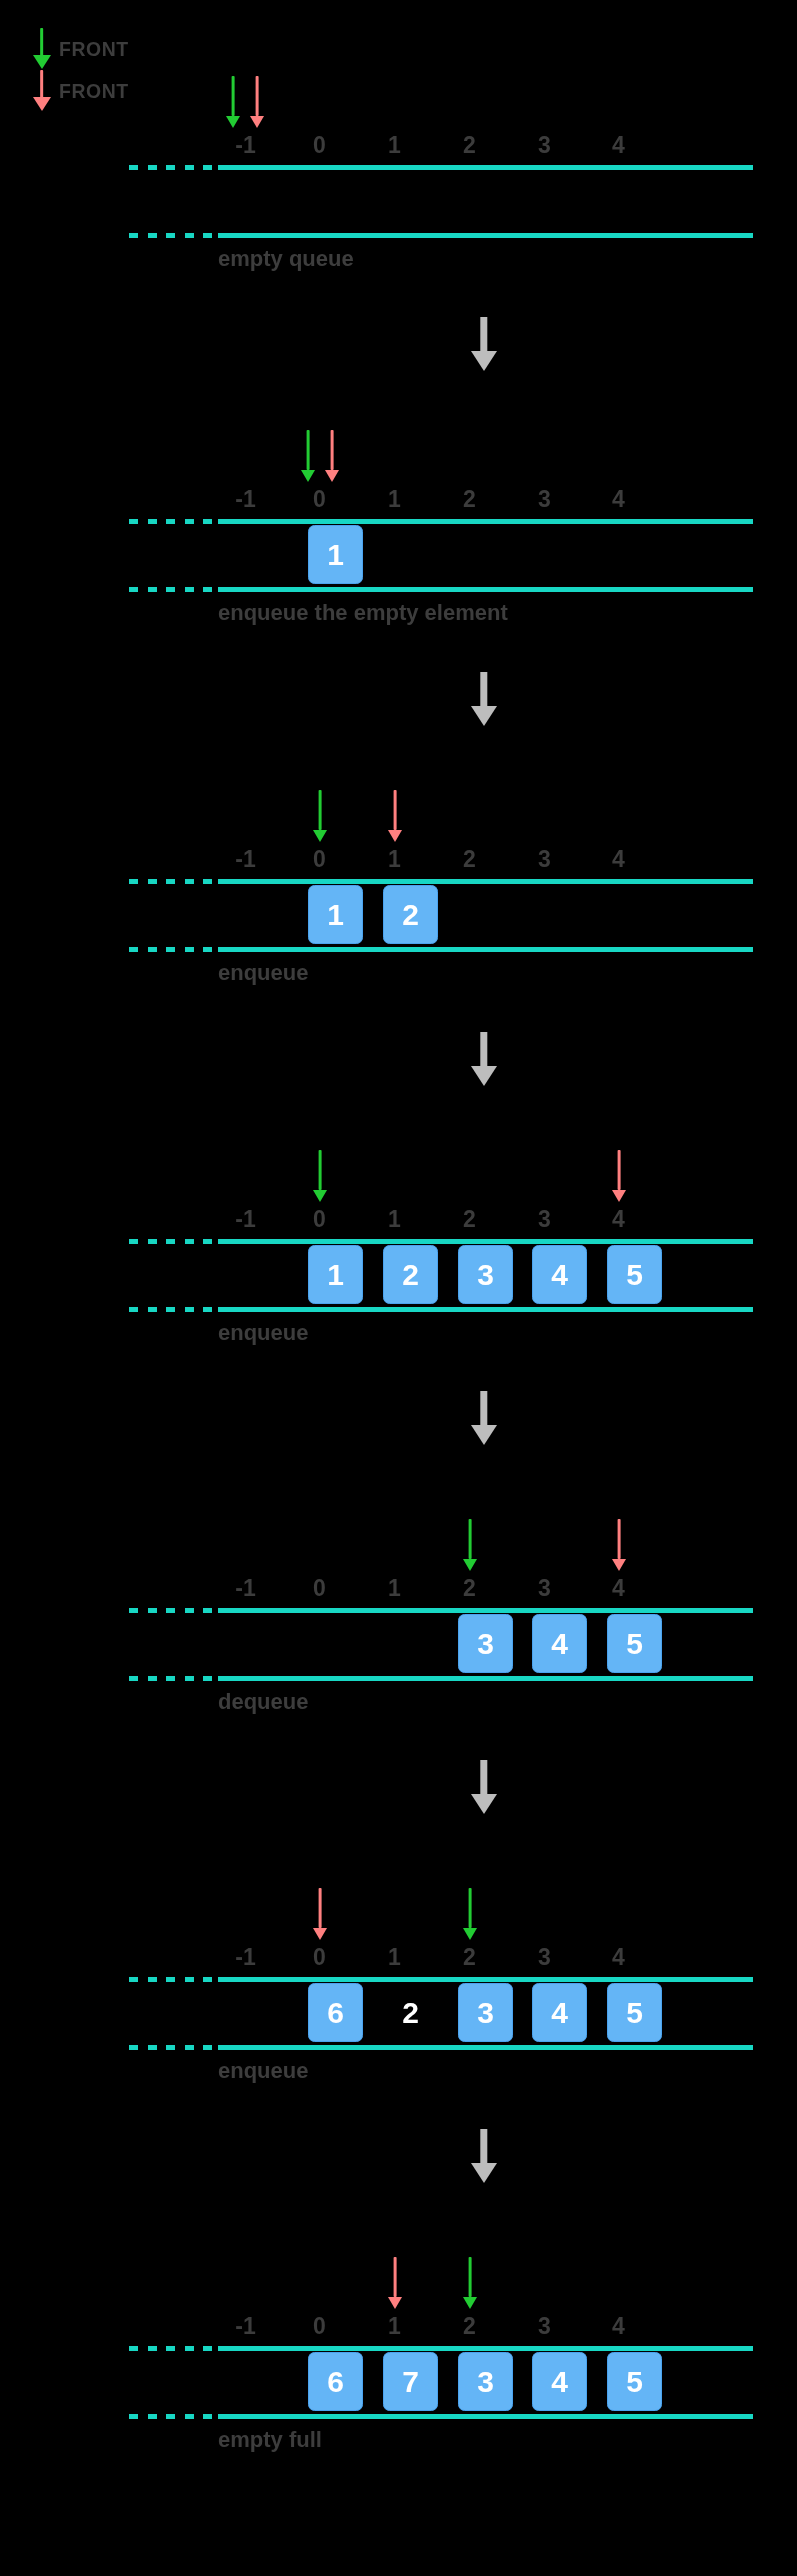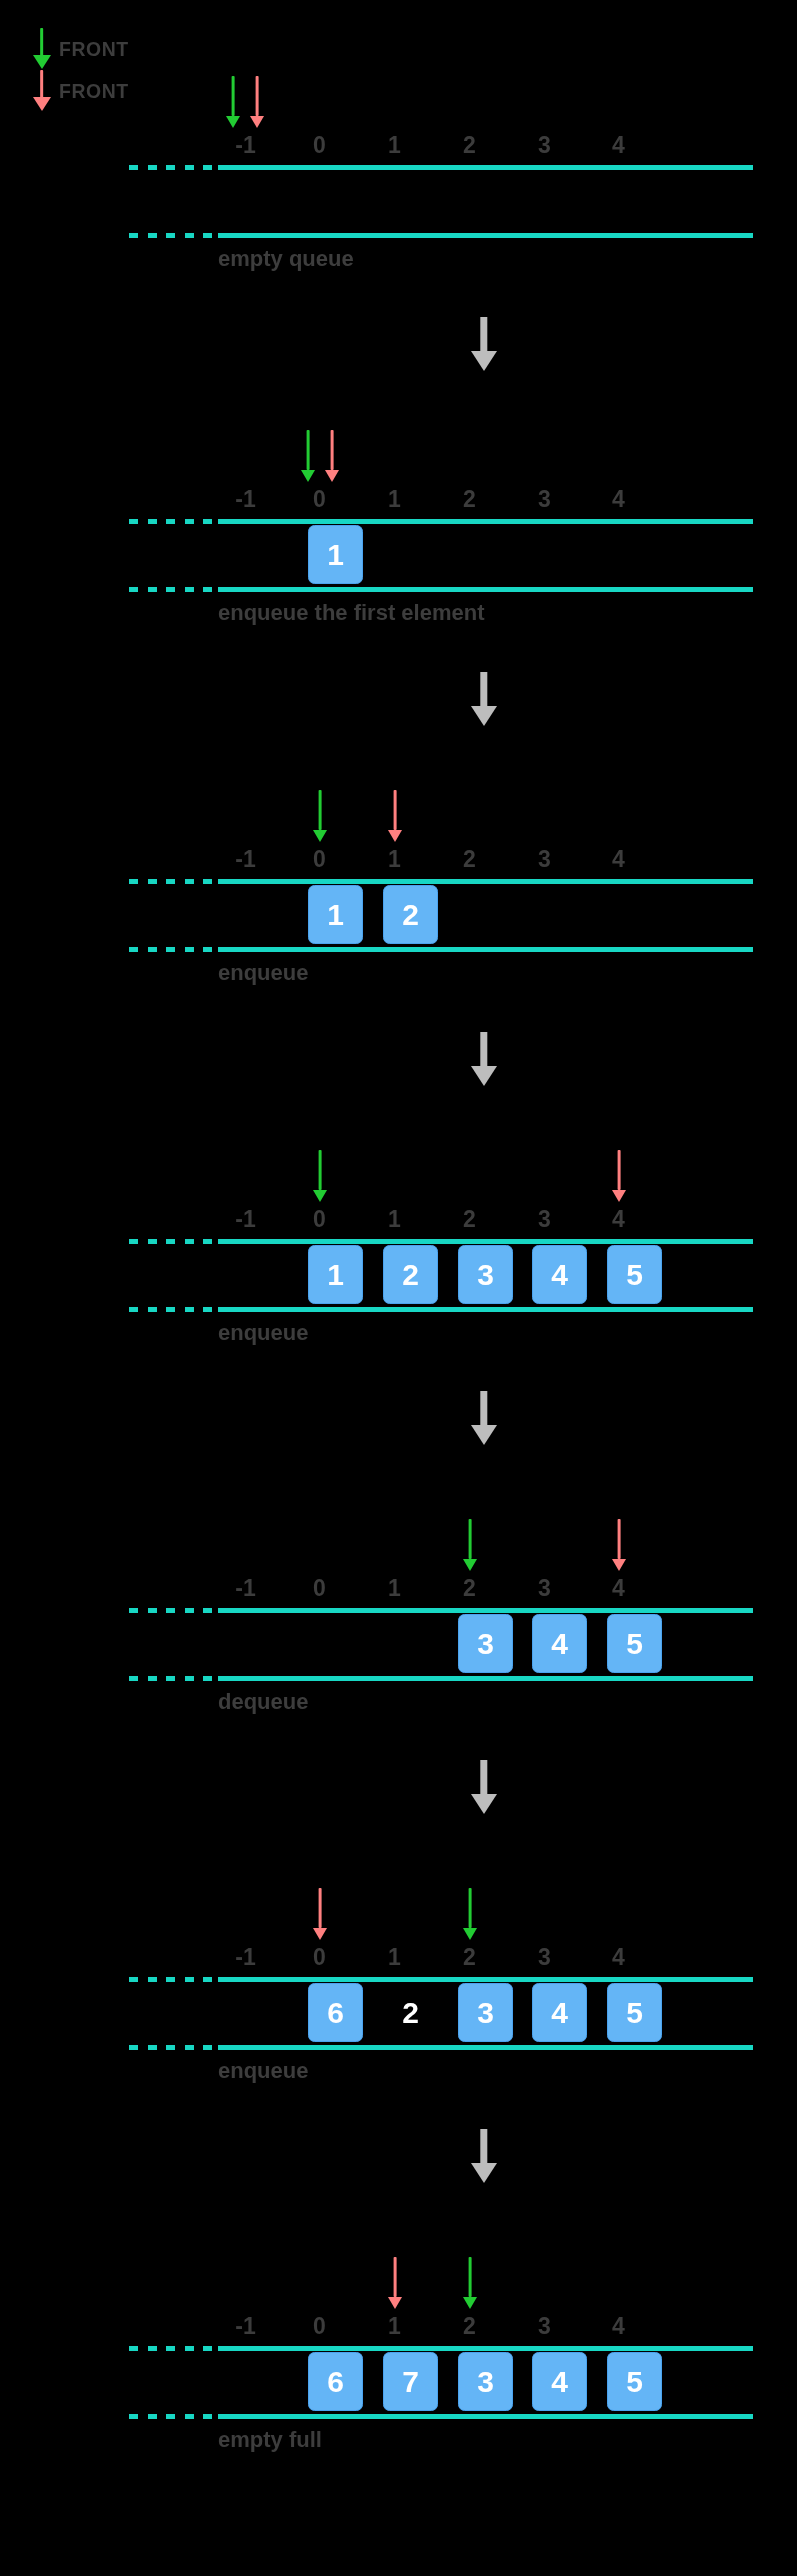--- a/index.html
+++ b/index.html
@@ -167,21 +167,21 @@
           <div class="idx" style="left: 367px;">1</div>
           <div class="idx" style="left: 442px;">2</div>
           <div class="idx" style="left: 517px;">3</div>
           <div class="idx" style="left: 591px;">4</div>
         </div>
         <div class="rail" style="top: 89px;"></div>
         <div class="cells" style="top: 95px; height: 59px;">
           <div class="cell filled" style="left: 308px;">1</div>
         </div>
         <div class="rail" style="top: 157px;"></div>
-        <div class="caption" style="top: 170px;">enqueue the first element</div>
+        <div class="caption" style="top: 170px;">enqueue the empty element</div>
       </div>
       <div class="connector" style="top: 672px;">
         <span class="shaft"></span>
         <span class="head"></span>
       </div>
       <div class="block" style="top: 790px;">
         <div class="ptr-layer">
           <div class="ptr" style="left: 308px;">
             <span class="varrow thin green" style="display: block; width: 100%; height: 52px;">
               <span class="shaft"></span>

